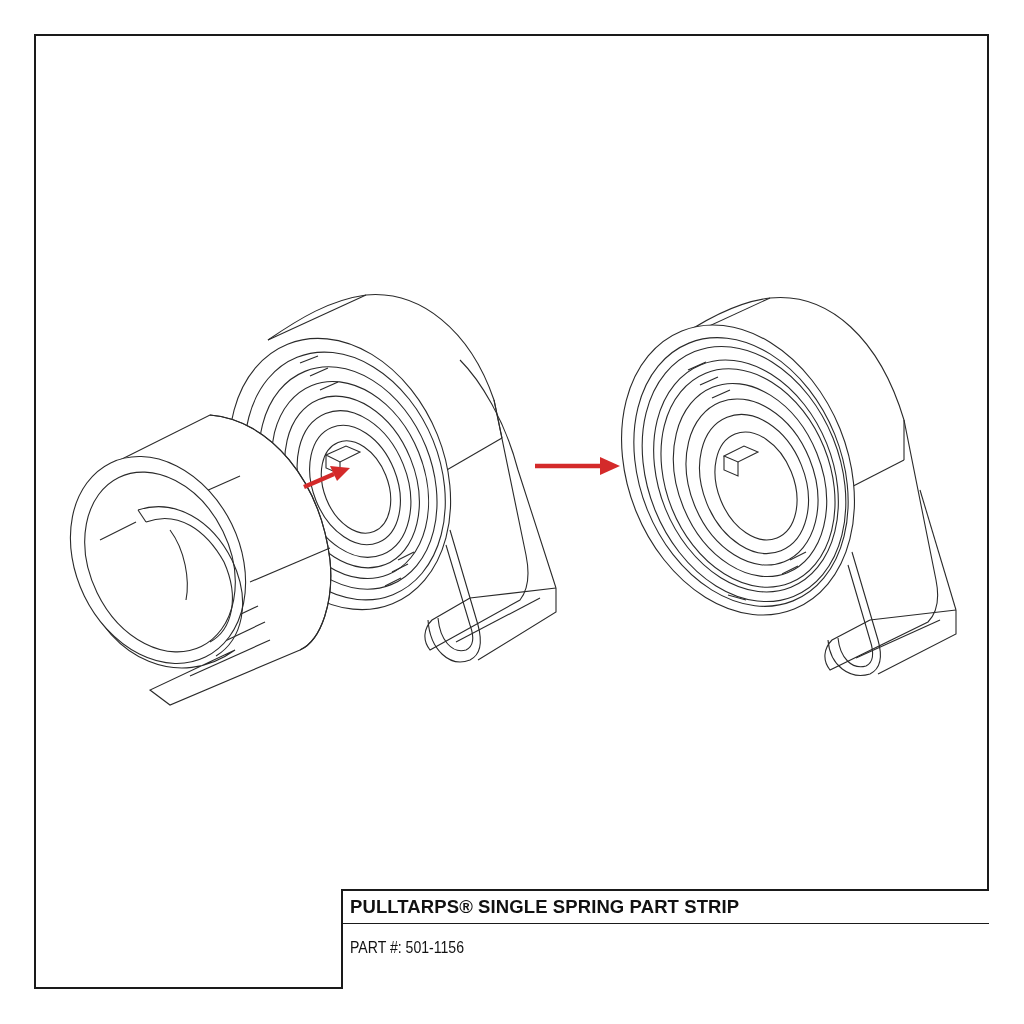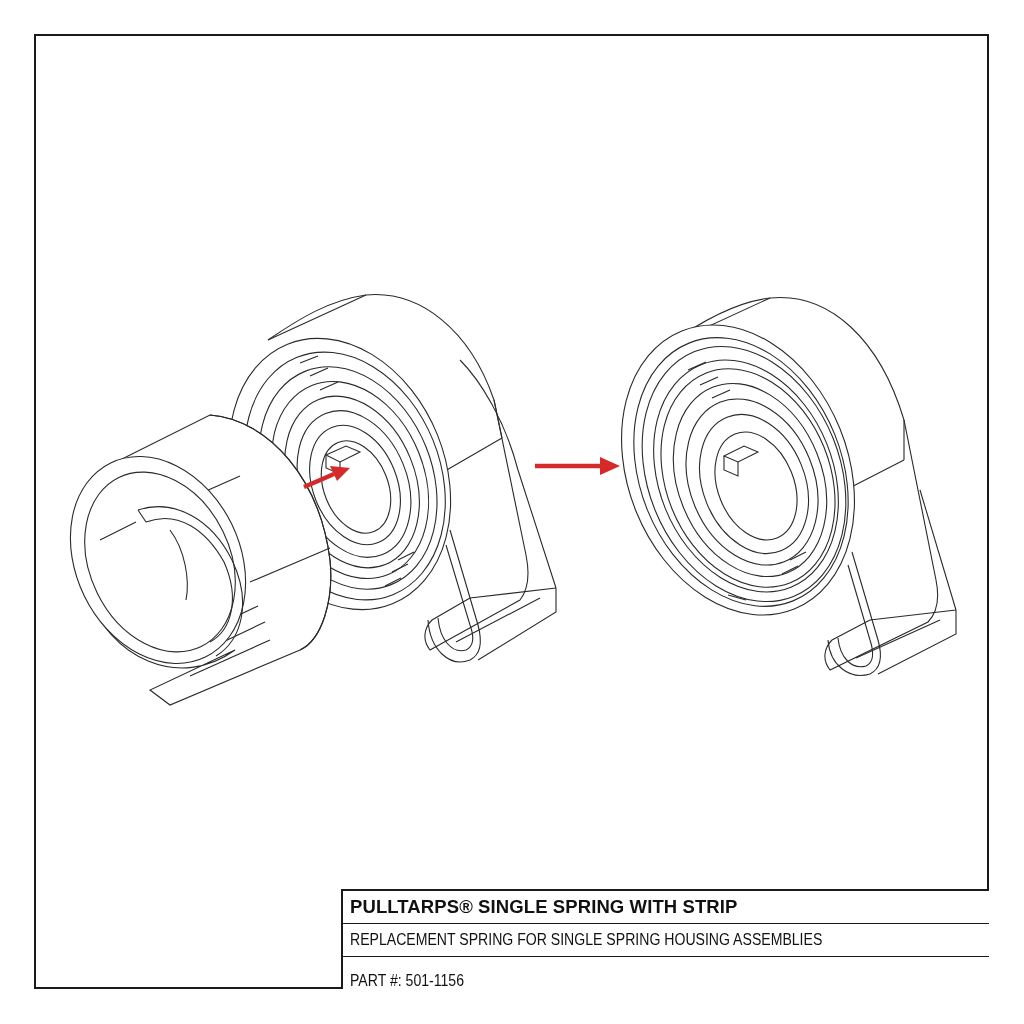--- a/index.html
+++ b/index.html
@@ -113,21 +113,18 @@
     <polygon points="350,468 330,466 337,481" fill="#d42a2a"></polygon>
   </g>
   <g>
     <line x1="535" y1="466" x2="604" y2="466" stroke="#d42a2a" stroke-width="4.5"></line>
     <polygon points="620,466 600,457 600,475" fill="#d42a2a"></polygon>
   </g>
 </svg>
 
 <div class="title-block">
   <div class="tb-row">
-    <span class="tb-title">PULLTARPS® SINGLE SPRING WITH STRIP</span>
-  </div>
-  <div class="tb-row">
-    <span class="tb-sub">REPLACEMENT SPRING FOR SINGLE SPRING HOUSING ASSEMBLIES</span>
+    <span class="tb-title">PULLTARPS® SINGLE SPRING PART STRIP</span>
   </div>
   <div class="tb-row">
     <span class="tb-part">PART #: 501-1156</span>
   </div>
 </div>
 
 </body></html>

